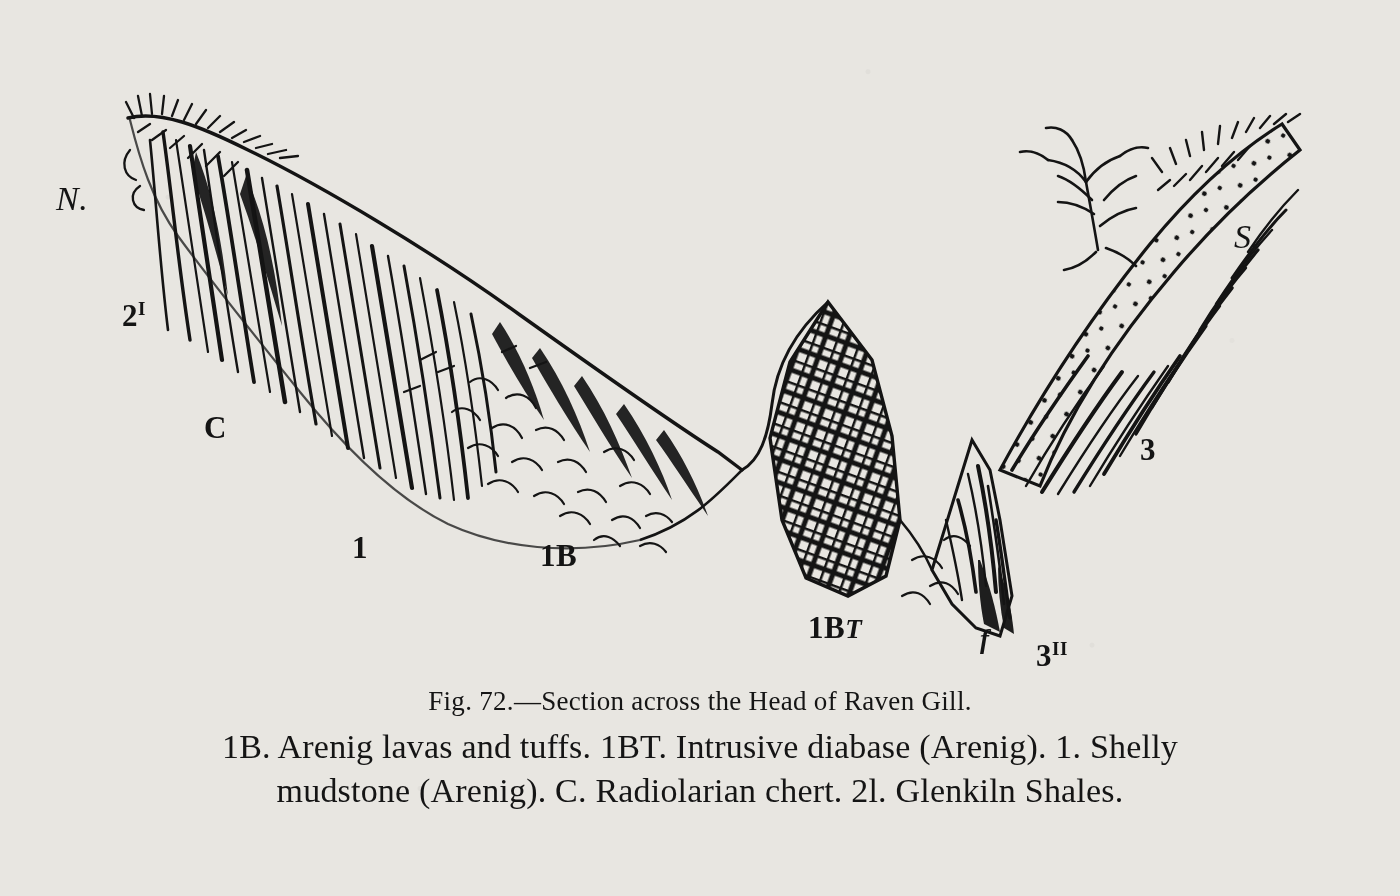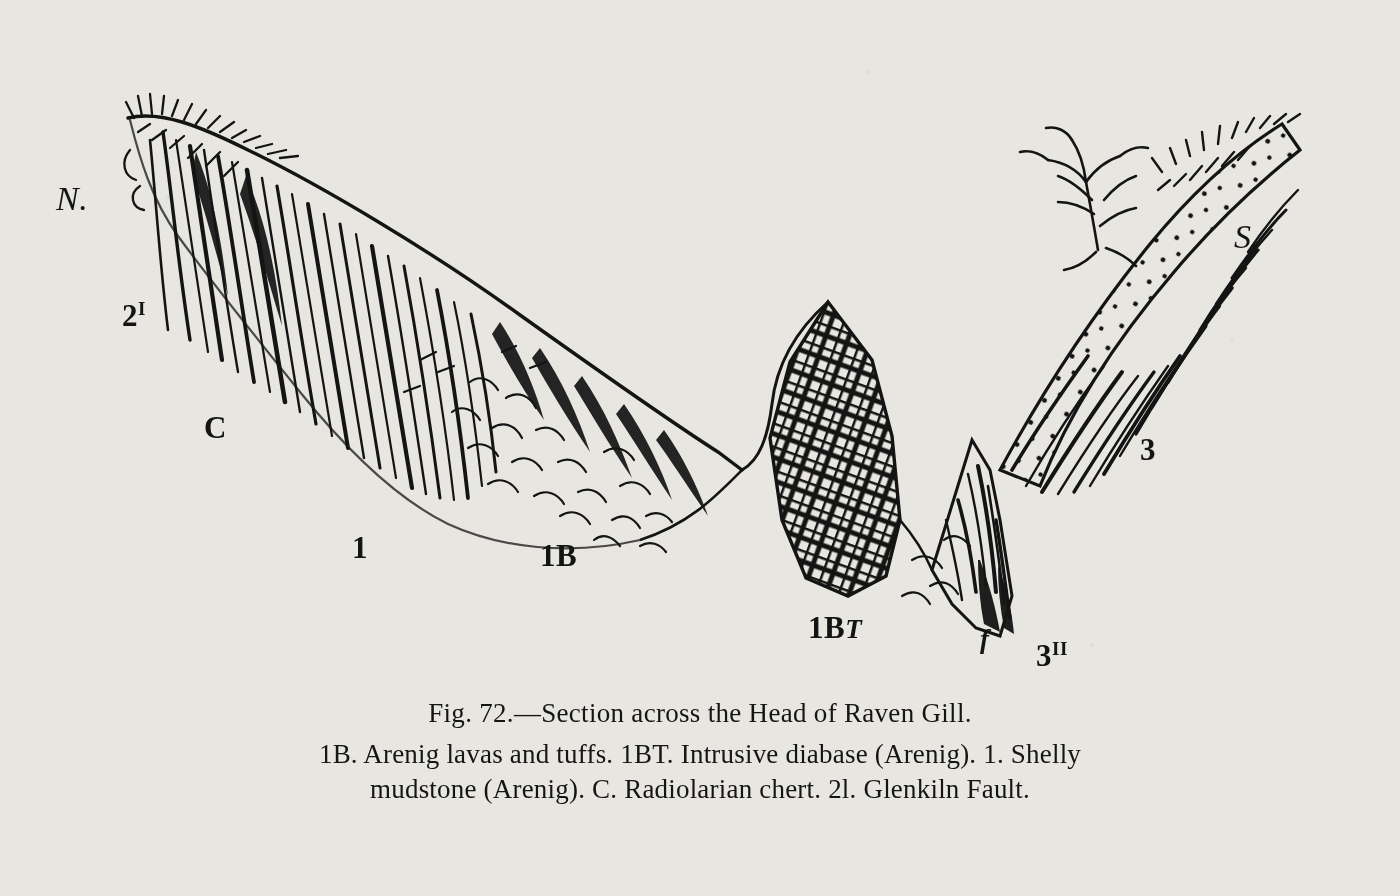--- a/index.html
+++ b/index.html
@@ -68,25 +68,25 @@
   #caption-block {
     position: absolute;
     left: 0;
     top: 686px;
     width: 1400px;
     text-align: center;
   }
   #caption-title {
     font-size: 27px;
     letter-spacing: 0.3px;
-    margin: 12px 0 8px 0;
+    margin: 0 0 8px 0;
     font-family: Liberation Serif, serif;
   }
   #legend-lines {
-    font-size: 27px;
+    font-size: 34px;
     line-height: 1.30;
     letter-spacing: 0.2px;
     padding: 0 36px;
   }
   .legend-line {
     white-space: nowrap;
   }
 </style>
 </head>
 <body>
@@ -296,17 +296,17 @@
       <span>3</span><sup>II</sup>
     </div>
 
     <div class="fig-label lbl-fault" style="left:980px; top:624px;">f</div>
   </div>
 
   <div id="caption-block">
     <div id="caption-title">Fig. 72.—Section across the Head of Raven Gill.</div>
     <div id="legend-lines">
       <div class="legend-line">1B. Arenig lavas and tuffs.  1BT. Intrusive diabase (Arenig).   1. Shelly</div>
-      <div class="legend-line">mudstone (Arenig).    C. Radiolarian chert.    2l. Glenkiln Fault.</div>
+      <div class="legend-line">mudstone (Arenig).    C. Radiolarian chert.    2l. Glenkiln Shales.</div>
     </div>
   </div>
 
 </div>
 
 </body></html>

